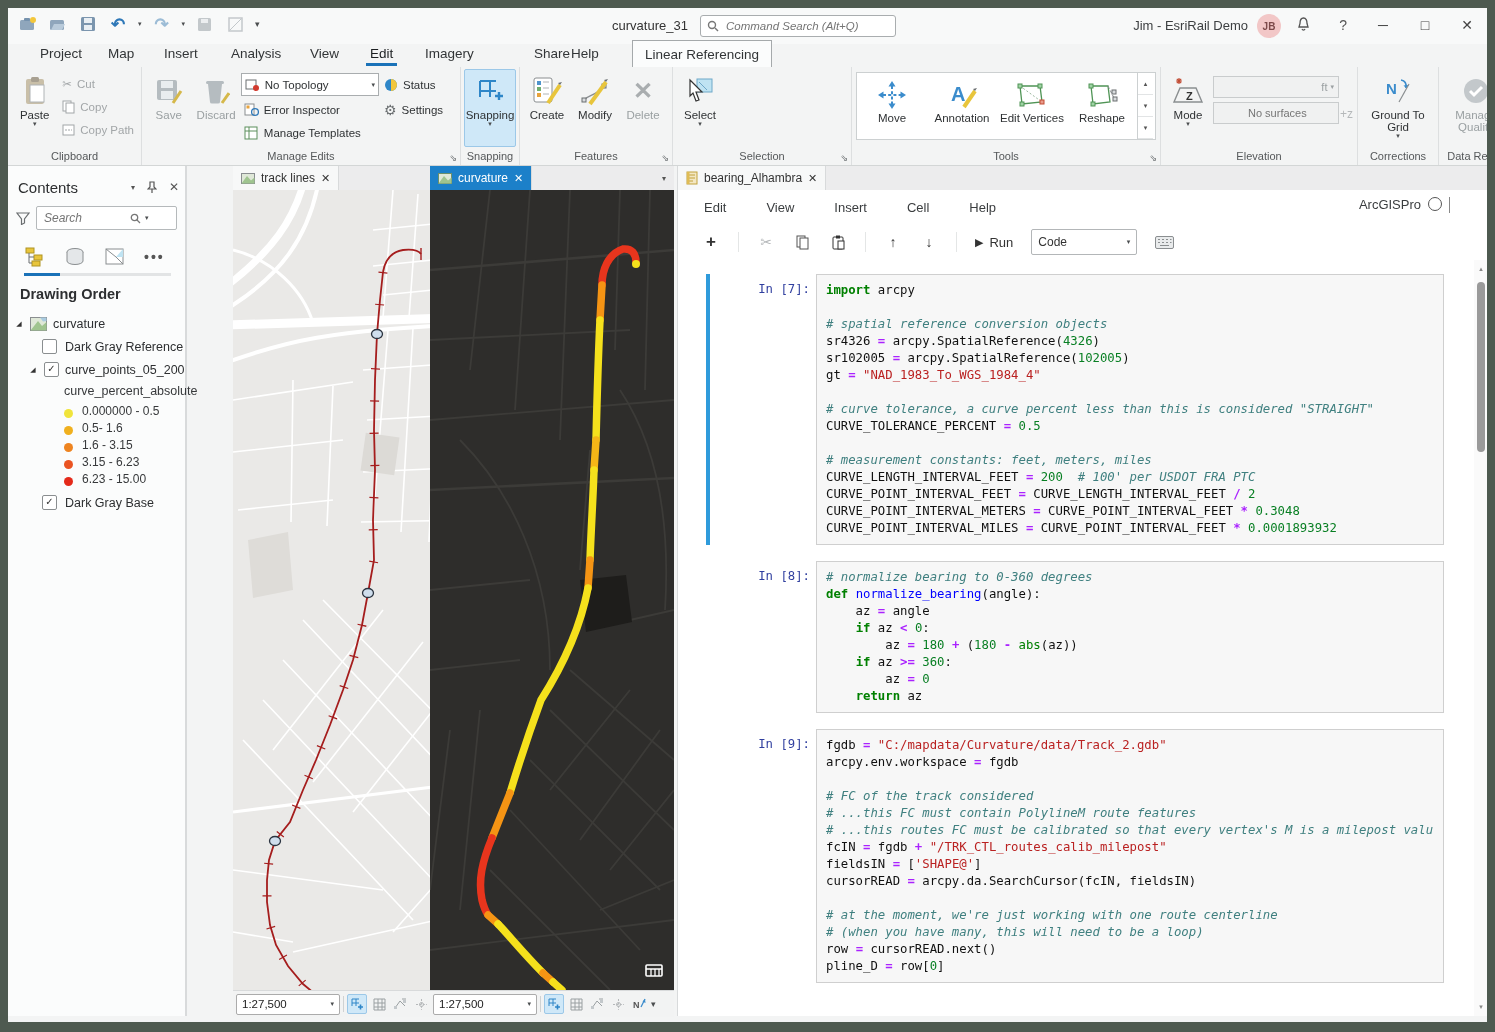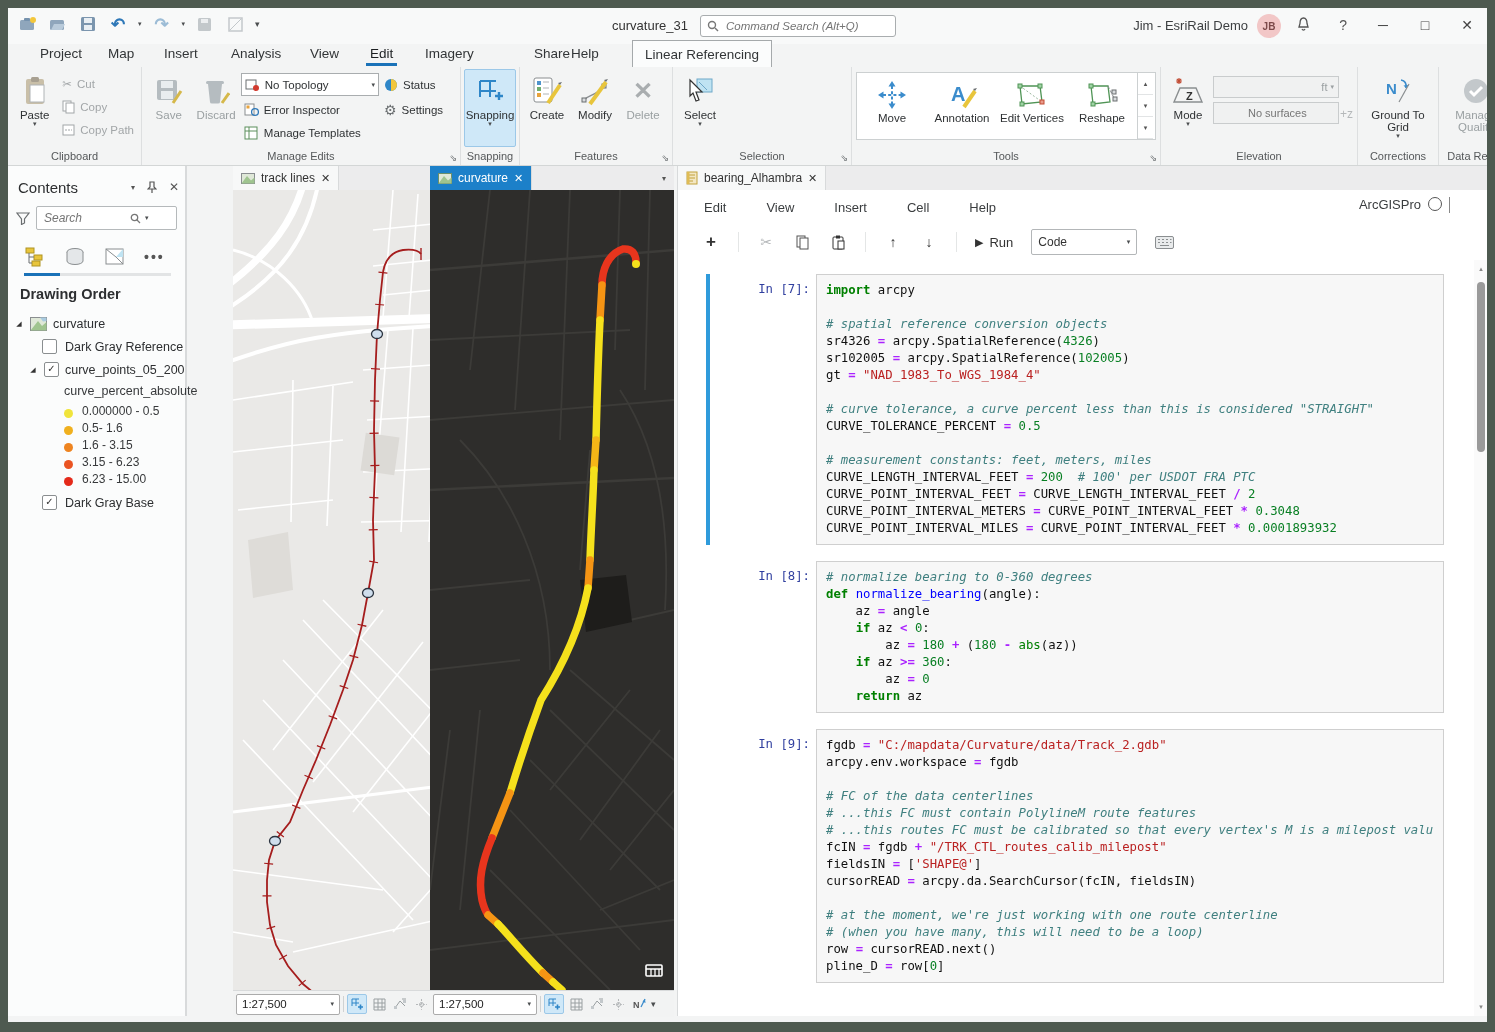--- a/index.html
+++ b/index.html
@@ -915,21 +915,21 @@
             </div>
           </div>
           <div class="cell">
             <div class="cell-bar"></div>
             <div class="cell-prompt">In [9]:</div>
             <div class="cell-code">
               <pre>
 fgdb <span class="tk-o">=</span> <span class="tk-s">"C:/mapdata/Curvature/data/Track_2.gdb"</span>
 arcpy.env.workspace <span class="tk-o">=</span> fgdb
 &nbsp;
-<span class="tk-c"># FC of the data centerlines</span>
+<span class="tk-c"># FC of the track considered</span>
 <span class="tk-c"># ...this FC must contain PolylineM route features</span>
 <span class="tk-c"># ...this routes FC must be calibrated so that every vertex's M is a milepost valu</span>
 fcIN <span class="tk-o">=</span> fgdb <span class="tk-o">+</span> <span class="tk-s">"/TRK_CTL_routes_calib_milepost"</span>
 fieldsIN <span class="tk-o">=</span> [<span class="tk-s">'SHAPE@'</span>]
 cursorREAD <span class="tk-o">=</span> arcpy.da.SearchCursor(fcIN, fieldsIN)
 &nbsp;
 <span class="tk-c"># at the moment, we're just working with one route centerline</span>
 <span class="tk-c"># (when you have many, this will need to be a loop)</span>
 row <span class="tk-o">=</span> cursorREAD.next()
 pline_D <span class="tk-o">=</span> row[<span class="tk-n">0</span>]</pre>

